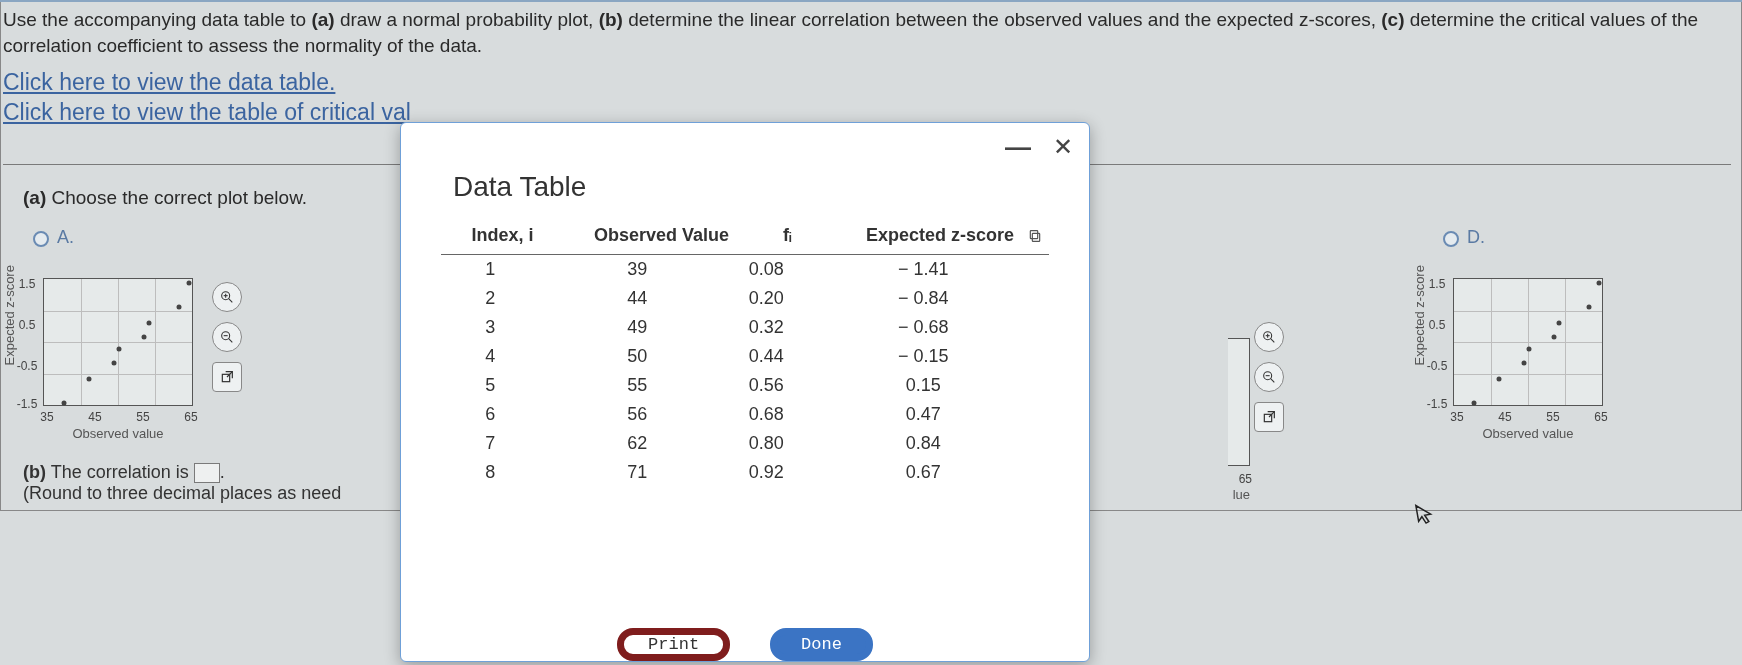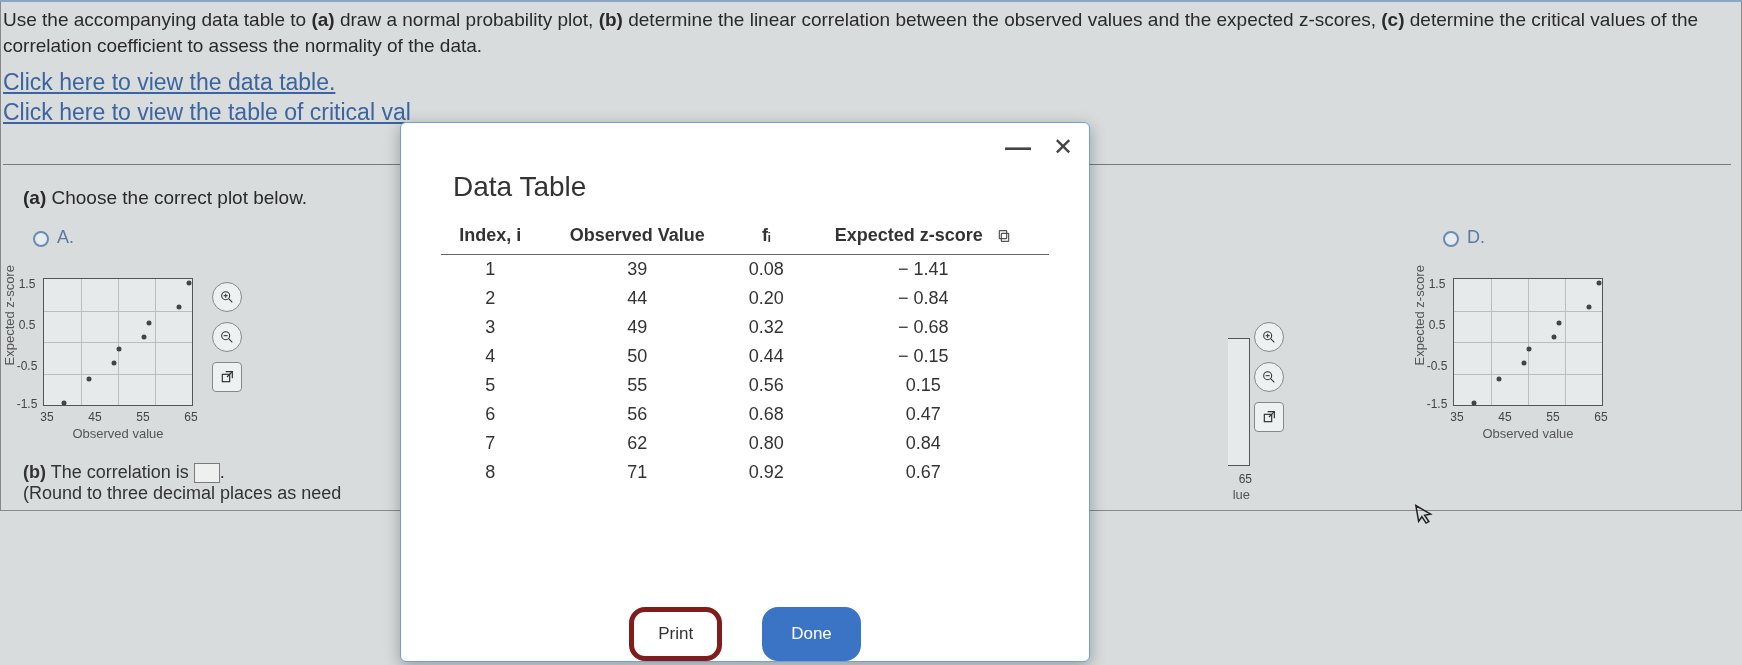--- a/index.html
+++ b/index.html
@@ -203,21 +203,21 @@
     padding: 0 40px;
   }
   .data-table {
     width: 100%;
     border-collapse: collapse;
     font-size: 18px;
     color: #333;
   }
   .data-table th {
     font-weight: bold;
-    text-align: center;
+    text-align: right;
     padding: 8px 6px;
     border-bottom: 1px solid #666;
   }
   .data-table td {
     text-align: center;
     padding: 4px 6px;
     font-variant-numeric: tabular-nums;
   }
   .copy-icon {
     display: inline-flex;
@@ -226,26 +226,27 @@
   }
   .modal-footer {
     position: absolute;
     bottom: 0; left: 0; right: 0;
     display: flex;
     justify-content: center;
     gap: 40px;
     padding: 8px 0 0 0;
   }
   .pill-btn {
-    border: 5px solid #7f1d1d;
+    border: 7px solid #7f1d1d;
     border-radius: 16px;
-    padding: 12px 24px;
+    padding: 0 24px;
     background: #fff;
     font-size: 17px;
     color: #333;
+    font-family: Liberation Mono, monospace;
   }
 
   .truncated-plot {
     position: absolute;
     top: 326px;
     left: 1160px;
     width: 90px;
     height: 170px;
   }
   .truncated-plot .frame {

